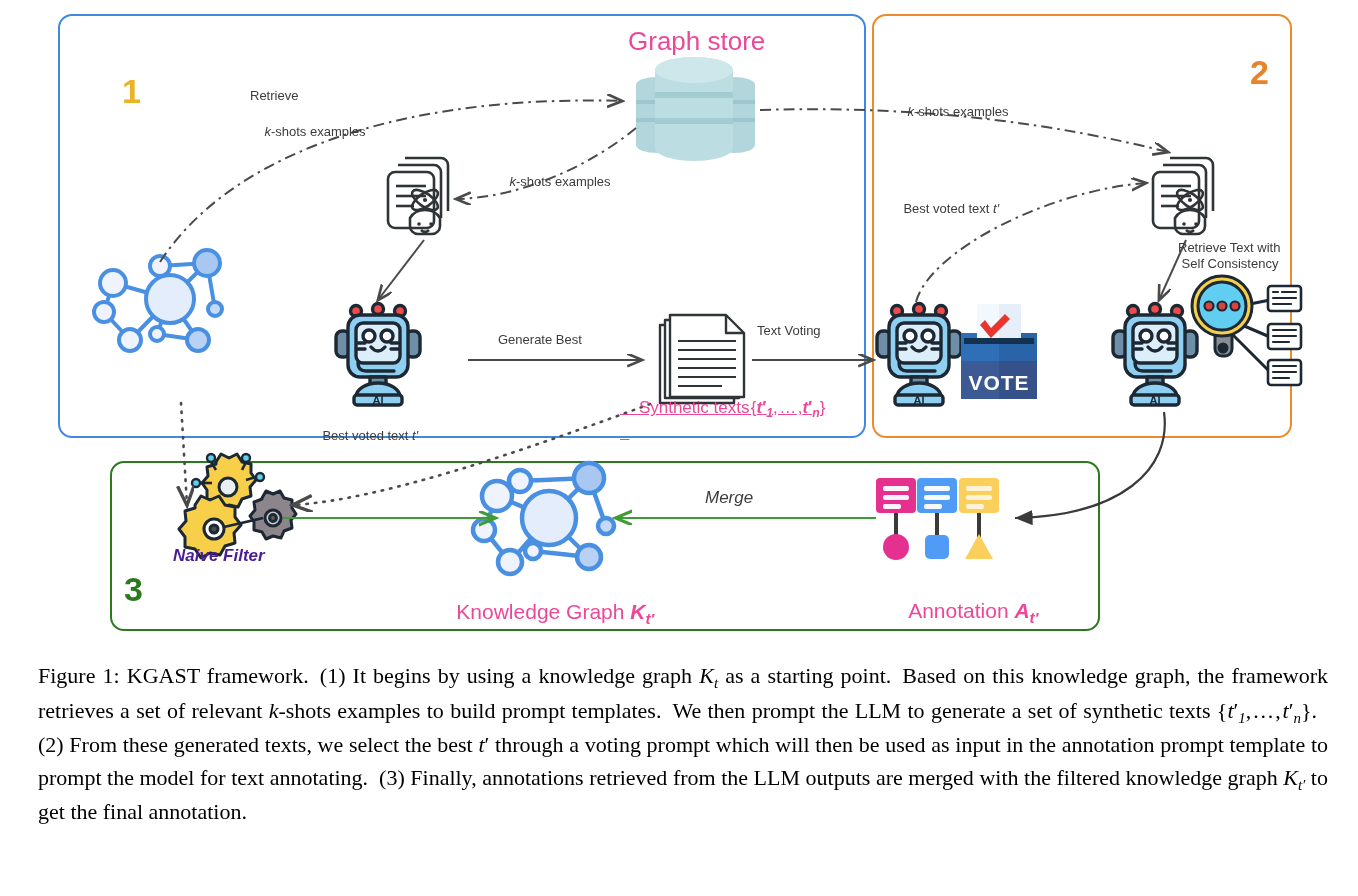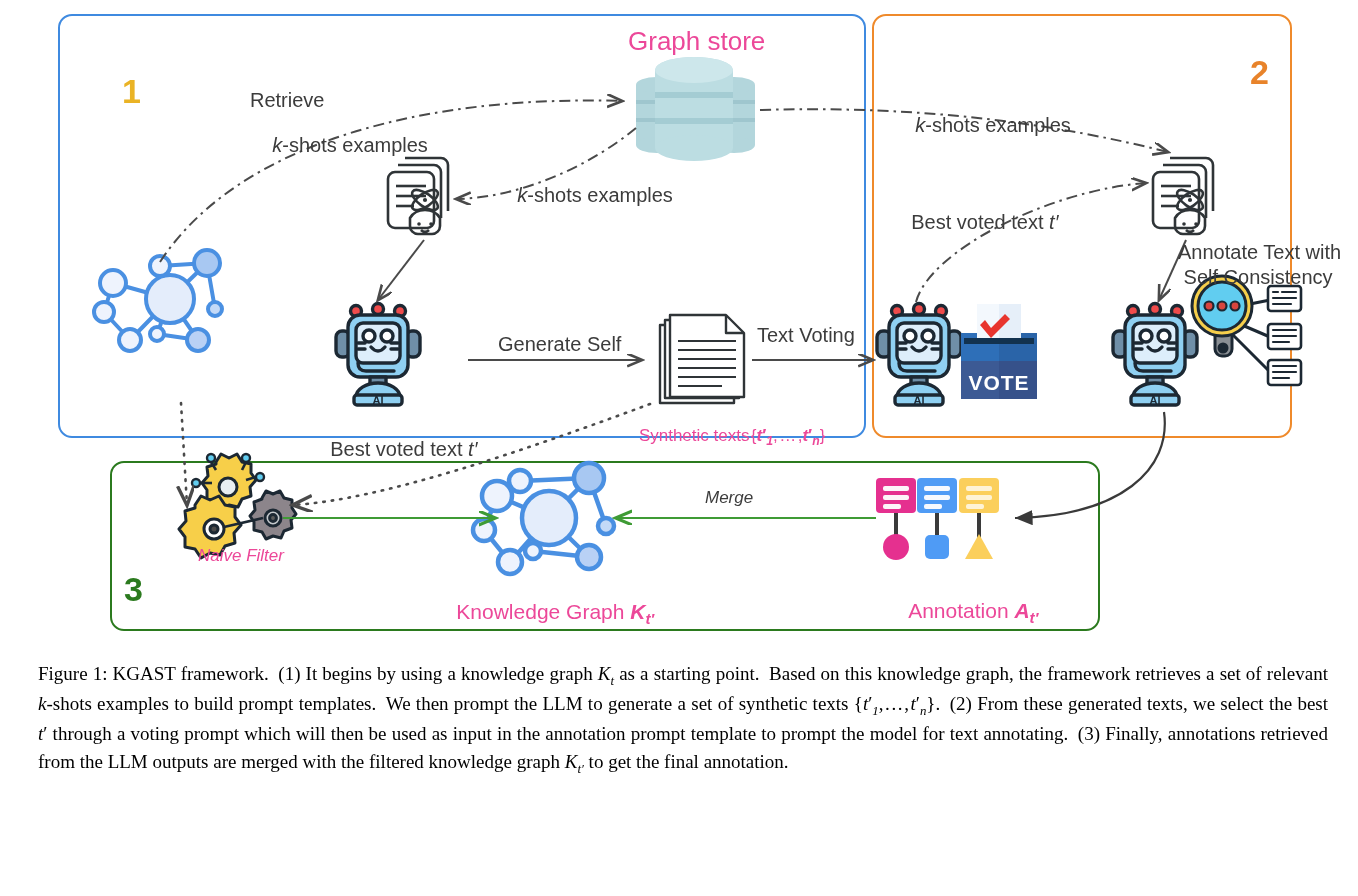--- a/index.html
+++ b/index.html
@@ -18,21 +18,21 @@
     width: 1358px; height: 650px;
   }
   #figure svg.layer {
     position: absolute; left: 0; top: 0;
     width: 1358px; height: 650px;
     overflow: visible;
   }
   .lbl {
     position: absolute;
     color: #3c3c3c;
-    font-size: 20px;
+    font-size: 13px;
     line-height: 1.25;
     white-space: pre;
   }
   .lbl.teal {
     color: #ec4899;
     font-weight: 500;
   }
   .num {
     position: absolute;
     font-size: 34px;
@@ -40,21 +40,21 @@
   }
   .ital { font-style: italic; }
   .sub { font-size: 0.72em; vertical-align: -0.35em; font-style: italic; font-weight: bold;}
 
   
   #caption {
     position: absolute;
     left: 38px; top: 660px;
     width: 1290px;
     font-family: "Liberation Serif", serif;
-    font-size: 19px;
+    font-size: 22px;
     line-height: 1.48;
     color: #000;
     text-align: justify;
     text-justify: inter-word;
   }
   #caption .mi { font-style: italic; }
   #caption sub { font-size: 0.68em; font-style: italic; }
 
   
   .panel {
@@ -444,37 +444,37 @@
   </div>
 
   <div class="lbl" style="left:893px; top:88px;">
     <span class="ital">k</span>-shots examples
   </div>
 
   <div class="lbl" style="left:889px; top:185px;">
     Best voted text <span class="ital">t′</span>
   </div>
 
-  <div class="lbl" style="left:1178px; top:240px;">Annotate Text with
+  <div class="lbl" style="left:1178px; top:240px;">Retrieve Text with
  Self Consistency</div>
 
-  <div class="lbl" style="left:498px; top:332px;">Generate Self</div>
+  <div class="lbl" style="left:498px; top:332px;">Generate Best</div>
 
   <div class="lbl" style="left:757px; top:323px;">Text Voting</div>
 
 
-  <div class="lbl teal" style="left:620px; top:404px; font-size:17px;">
+  <div class="lbl teal" style="left:620px; top:376px; font-size:17px;text-decoration:underline;">
     Synthetic texts {<b><i>t</i>′<span class="sub">1</span></b>, … ,<b><i>t</i>′<span class="sub">n</span></b>}
   </div>
 
   <div class="lbl" style="left:308px; top:412px;">
     Best voted text <span class="ital">t′</span>
   </div>
 
-  <div class="lbl" style="left:198px; top:545px; font-weight:normal; font-style:italic; font-size:17px; color:#ec4899;">Naive Filter</div>
+  <div class="lbl" style="left:173px; top:545px; font-weight:bold; font-style:italic; font-size:17px; color:#4c1d95;">Naive Filter</div>
 
   <div class="lbl ital" style="left:705px; top:487px; font-size:17px;">Merge</div>
 
   <div class="lbl teal" style="left:886px; top:572px; font-size:21px;">
     Annotation <b><i>A</i><span class="sub">t′</span></b>
   </div>
 
   <div class="lbl teal" style="left:433px; top:573px; font-size:21px;">
     Knowledge Graph <b><i>K</i><span class="sub">t′</span></b>
   </div>

